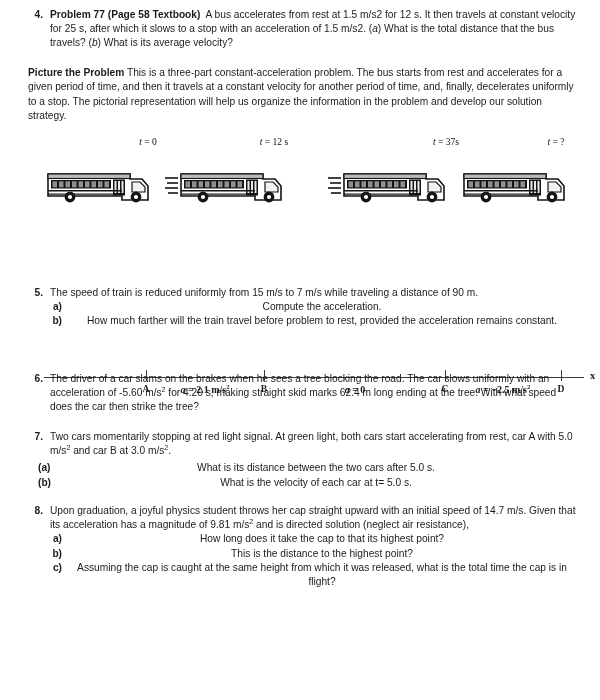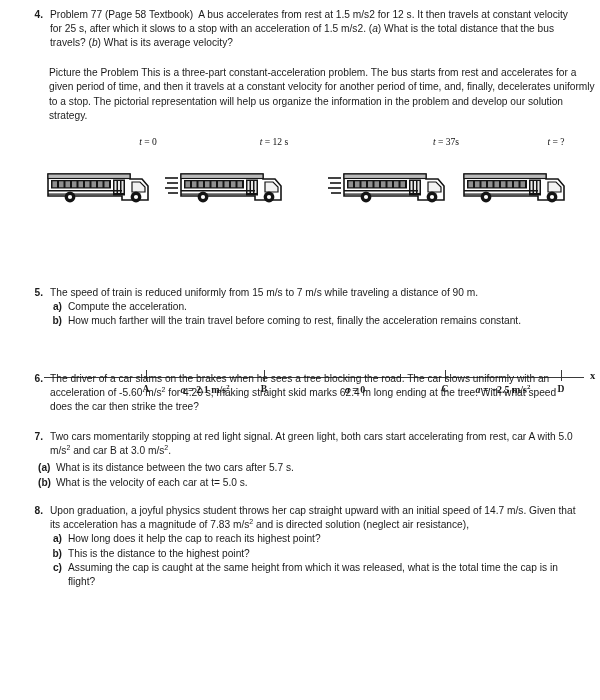--- a/index.html
+++ b/index.html
@@ -33,50 +33,50 @@
     width: 22px;
     min-width: 22px;
     text-align: right;
     padding-right: 7px;
     font-weight: bold;
     box-sizing: border-box;
   }
   .qtext {
     flex: 1;
   }
-  .bold { font-weight: normal; }
+  .bold { font-weight: bold; }
   .ital { font-style: italic; }
 
   .subblock {
     display: flex;
     align-items: flex-start;
     font-size: 10.2px;
     line-height: 14.2px;
   }
   .subnum {
     width: 18px;
     min-width: 18px;
     text-align: right;
     padding-right: 6px;
     font-weight: bold;
     box-sizing: border-box;
   }
-  .subtext { flex: 1; }
+  .subtext { flex: 1; text-align: center; }
 
   sup.ex {
     font-size: 7px;
     vertical-align: super;
     line-height: 0;
   }
 
   
   #q4 { position: absolute; left: 28px; top: 8px; width: 548px; }
   #picture-the-problem {
     position: absolute; left: 28px; top: 66px; width: 546px;
-    font-size: 10.2px; line-height: 14.4px; margin-left: 21px;
+    font-size: 10.2px; line-height: 14.4px;
   }
   #figure { position: absolute; left: 8px; top: 132px; width: 600px; height: 140px; }
   #q5 { position: absolute; left: 28px; top: 286px; width: 548px; }
   #q5 .sub-list { margin-left: 22px; }
   #q6 { position: absolute; left: 28px; top: 372px; width: 548px; }
   #q7 { position: absolute; left: 28px; top: 430px; width: 548px; }
   #q7 .sub-list { margin-left: 10px; margin-top: 3px; }
   #q8 { position: absolute; left: 28px; top: 504px; width: 548px; }
   #q8 .sub-list { margin-left: 22px; }
 
@@ -343,56 +343,56 @@
       <div class="qnum">5.</div>
       <div class="qtext">The speed of train is reduced uniformly from 15 m/s to 7 m/s while traveling a distance of 90 m.</div>
     </div>
     <div class="sub-list">
       <div class="subblock">
         <div class="subnum">a)</div>
         <div class="subtext">Compute the acceleration.</div>
       </div>
       <div class="subblock">
         <div class="subnum">b)</div>
-        <div class="subtext">How much farther will the train travel before coming to rest, finally the acceleration remains constant.</div>
+        <div class="subtext">How much farther will the train travel before problem to rest, provided the acceleration remains constant.</div>
       </div>
     </div>
   </div>
 
   <div id="q6" class="qblock">
     <div class="qnum">6.</div>
     <div class="qtext"><span>The driver of a car slams on the brakes when he sees a tree blocking the road. The car slows uniformly with an acceleration of -5.60 m/s</span><sup class="ex">2</sup><span> for 4.20 s, making straight skid marks 62.4 m long ending at the tree. With what speed does the car then strike the tree?</span></div>
   </div>
 
   <div id="q7">
     <div class="qblock">
       <div class="qnum">7.</div>
       <div class="qtext"><span>Two cars momentarily stopping at red light signal. At green light, both cars start accelerating from rest, car A with 5.0 m/s</span><sup class="ex">2</sup><span> and car B at 3.0 m/s</span><sup class="ex">2</sup><span>.</span></div>
     </div>
     <div class="sub-list">
       <div class="subblock">
         <div class="subnum">(a)</div>
-        <div class="subtext">What is its distance between the two cars after 5.7 s.</div>
+        <div class="subtext">What is its distance between the two cars after 5.0 s.</div>
       </div>
       <div class="subblock">
         <div class="subnum">(b)</div>
         <div class="subtext">What is the velocity of each car at t= 5.0 s.</div>
       </div>
     </div>
   </div>
 
   <div id="q8">
     <div class="qblock">
       <div class="qnum">8.</div>
-      <div class="qtext"><span>Upon graduation, a joyful physics student throws her cap straight upward with an initial speed of 14.7 m/s. Given that its acceleration has a magnitude of 7.83 m/s</span><sup class="ex">2</sup><span> and is directed solution (neglect air resistance),</span></div>
+      <div class="qtext"><span>Upon graduation, a joyful physics student throws her cap straight upward with an initial speed of 14.7 m/s. Given that its acceleration has a magnitude of 9.81 m/s</span><sup class="ex">2</sup><span> and is directed solution (neglect air resistance),</span></div>
     </div>
     <div class="sub-list">
       <div class="subblock">
         <div class="subnum">a)</div>
-        <div class="subtext">How long does it help the cap to reach its highest point?</div>
+        <div class="subtext">How long does it take the cap to that its highest point?</div>
       </div>
       <div class="subblock">
         <div class="subnum">b)</div>
         <div class="subtext">This is the distance to the highest point?</div>
       </div>
       <div class="subblock">
         <div class="subnum">c)</div>
         <div class="subtext">Assuming the cap is caught at the same height from which it was released, what is the total time the cap is in flight?</div>
       </div>
     </div>

